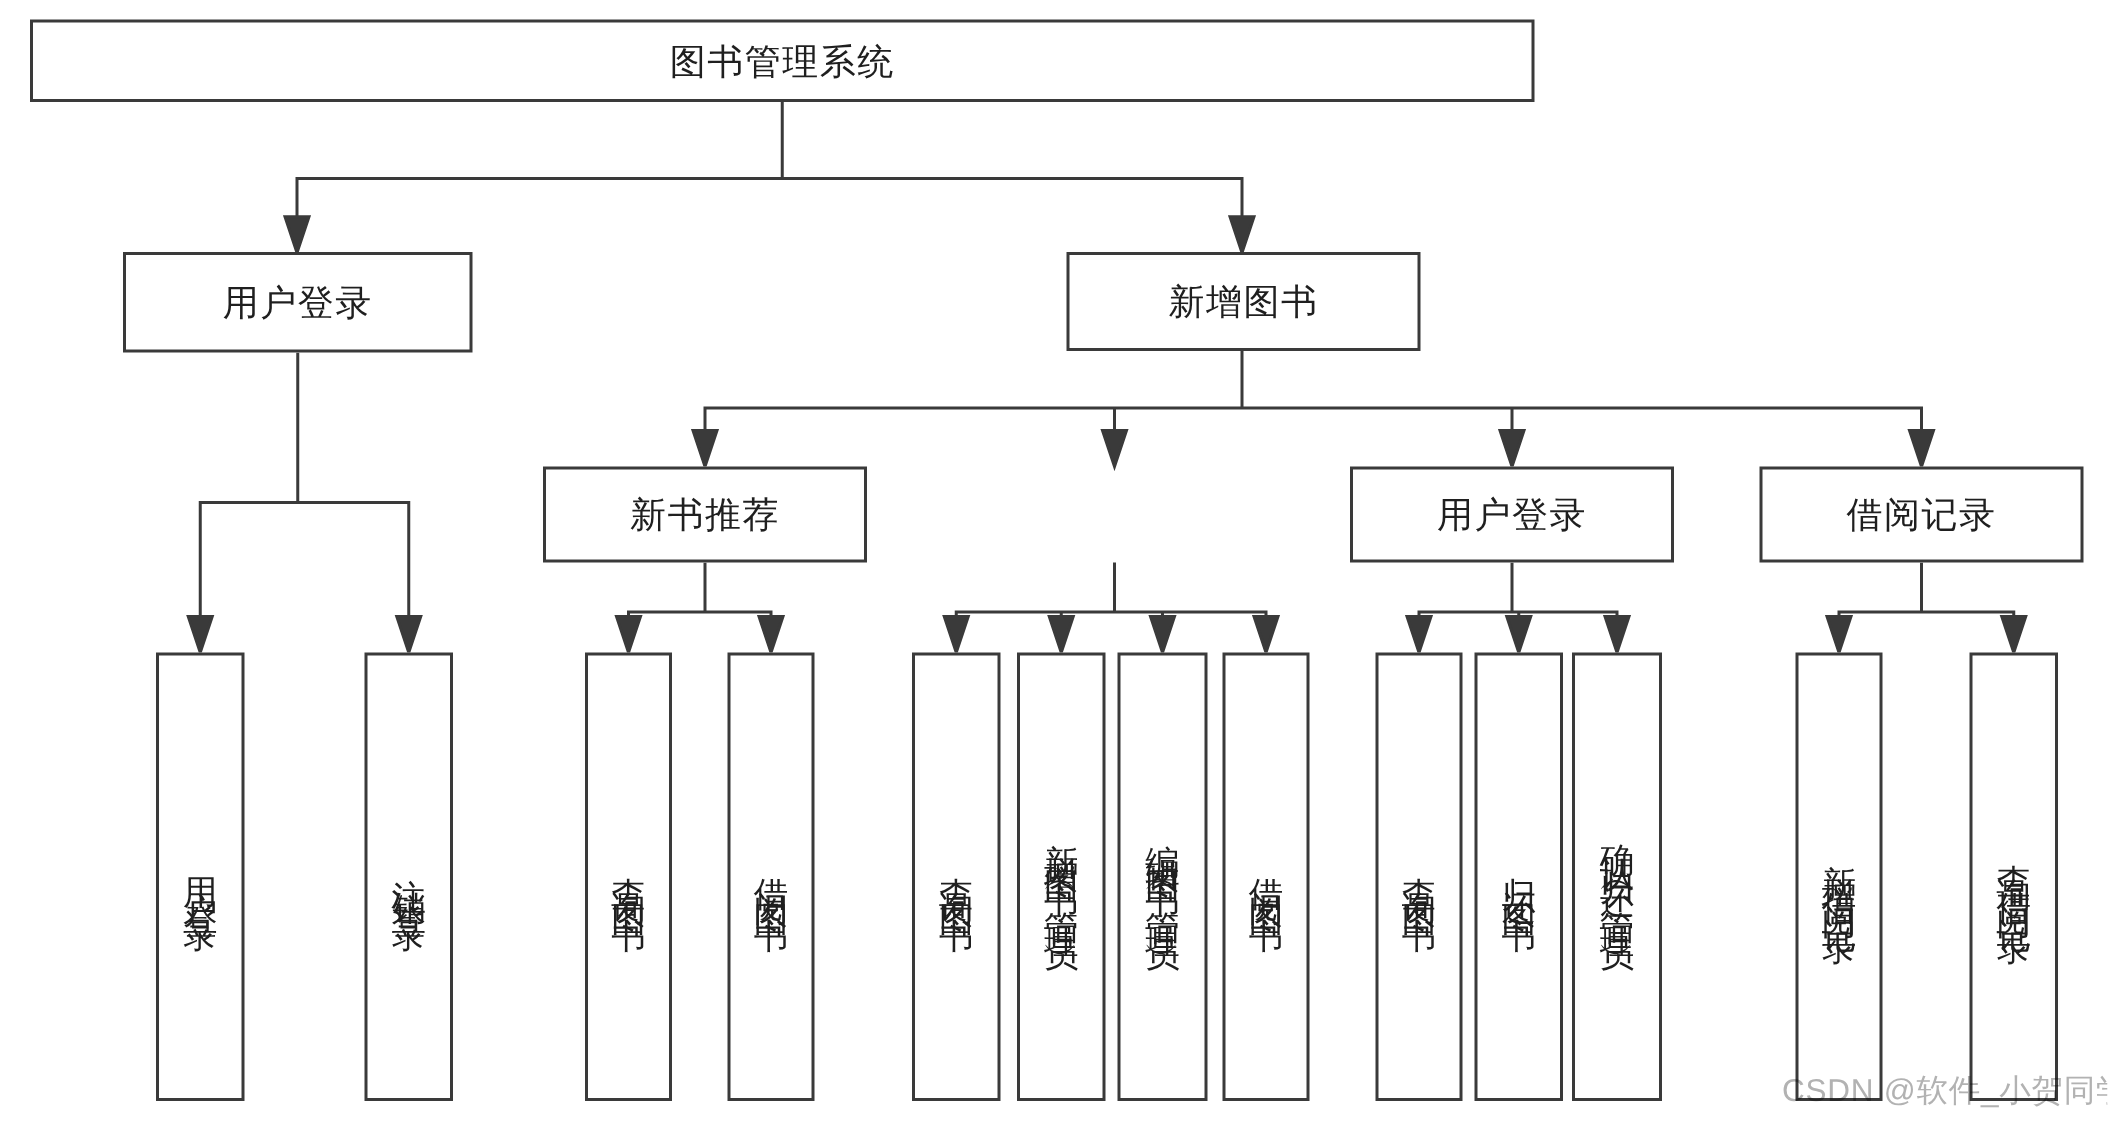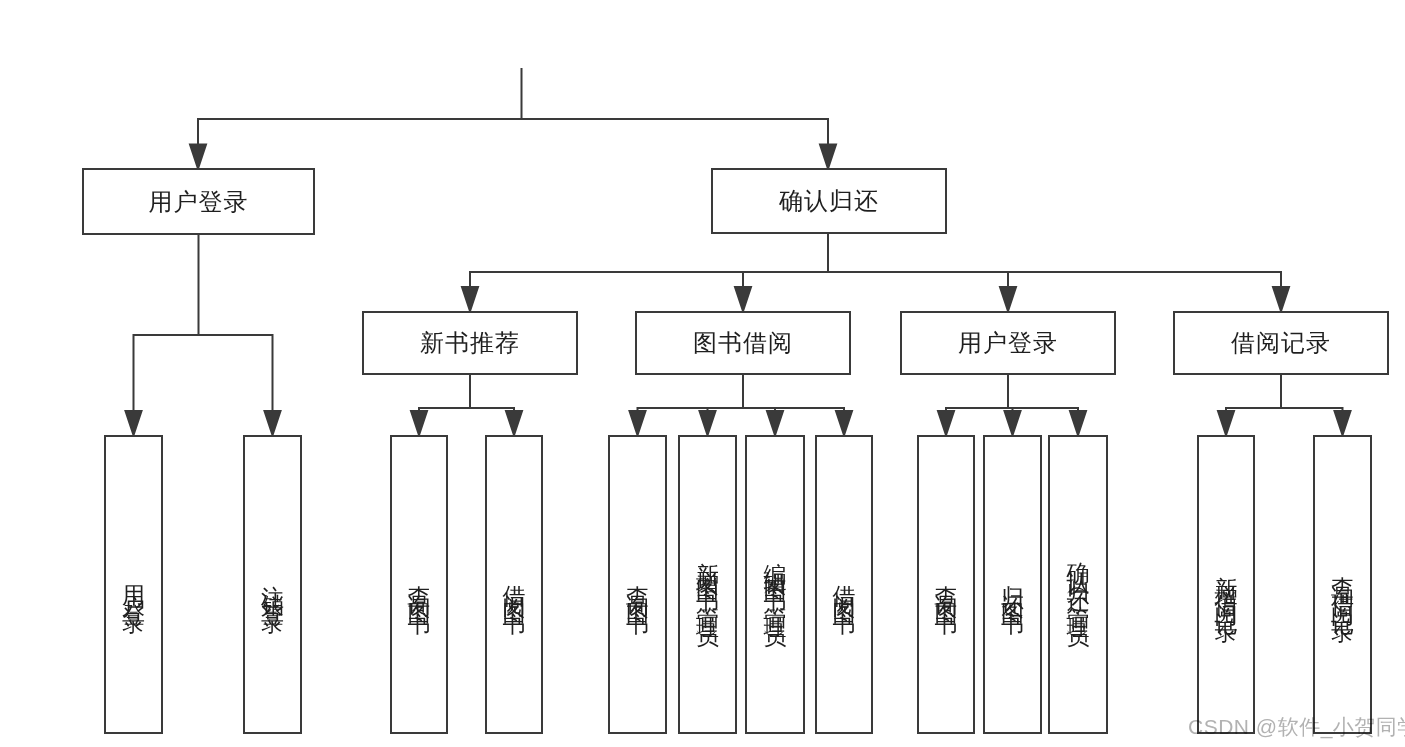--- a/index.html
+++ b/index.html
@@ -76,26 +76,26 @@
       <polygon points="1070,411 1086,411 1078,435"></polygon>
     </g>
 
     <g stroke="#3a3a3a" stroke-width="2" fill="#3a3a3a">
       <path fill="none" d="M1281 375 L1281 408 M1225 408 L1343.5 408 M1226 408 L1226 414 M1342.5 408 L1342.5 414"></path>
       <polygon points="1218,411 1234,411 1226,435"></polygon>
       <polygon points="1334.5,411 1350.5,411 1342.5,435"></polygon>
     </g>
   </svg>
 
+  <div class="node" style="left:20px;top:13px;width:1003px;height:55px;">图书管理系统</div>
 
   <div class="node" style="left:82px;top:168px;width:233px;height:67px;">用户登录</div>
-  <div class="node" style="left:711px;top:168px;width:236px;height:66px;">确认归还</div>
+  <div class="node" style="left:711px;top:168px;width:236px;height:66px;">新增图书</div>
 
   <div class="node" style="left:362px;top:311px;width:216px;height:64px;">新书推荐</div>
-  <div class="node" style="left:635px;top:311px;width:216px;height:64px;">图书借阅</div>
   <div class="node" style="left:900px;top:311px;width:216px;height:64px;">用户登录</div>
   <div class="node" style="left:1173px;top:311px;width:216px;height:64px;">借阅记录</div>
 
   <div class="leaf" style="left:104px;width:59px;">
     <span class="vtext">用户登录</span>
   </div>
   <div class="leaf" style="left:243px;width:59px;">
     <span class="vtext">注销登录</span>
   </div>
 

